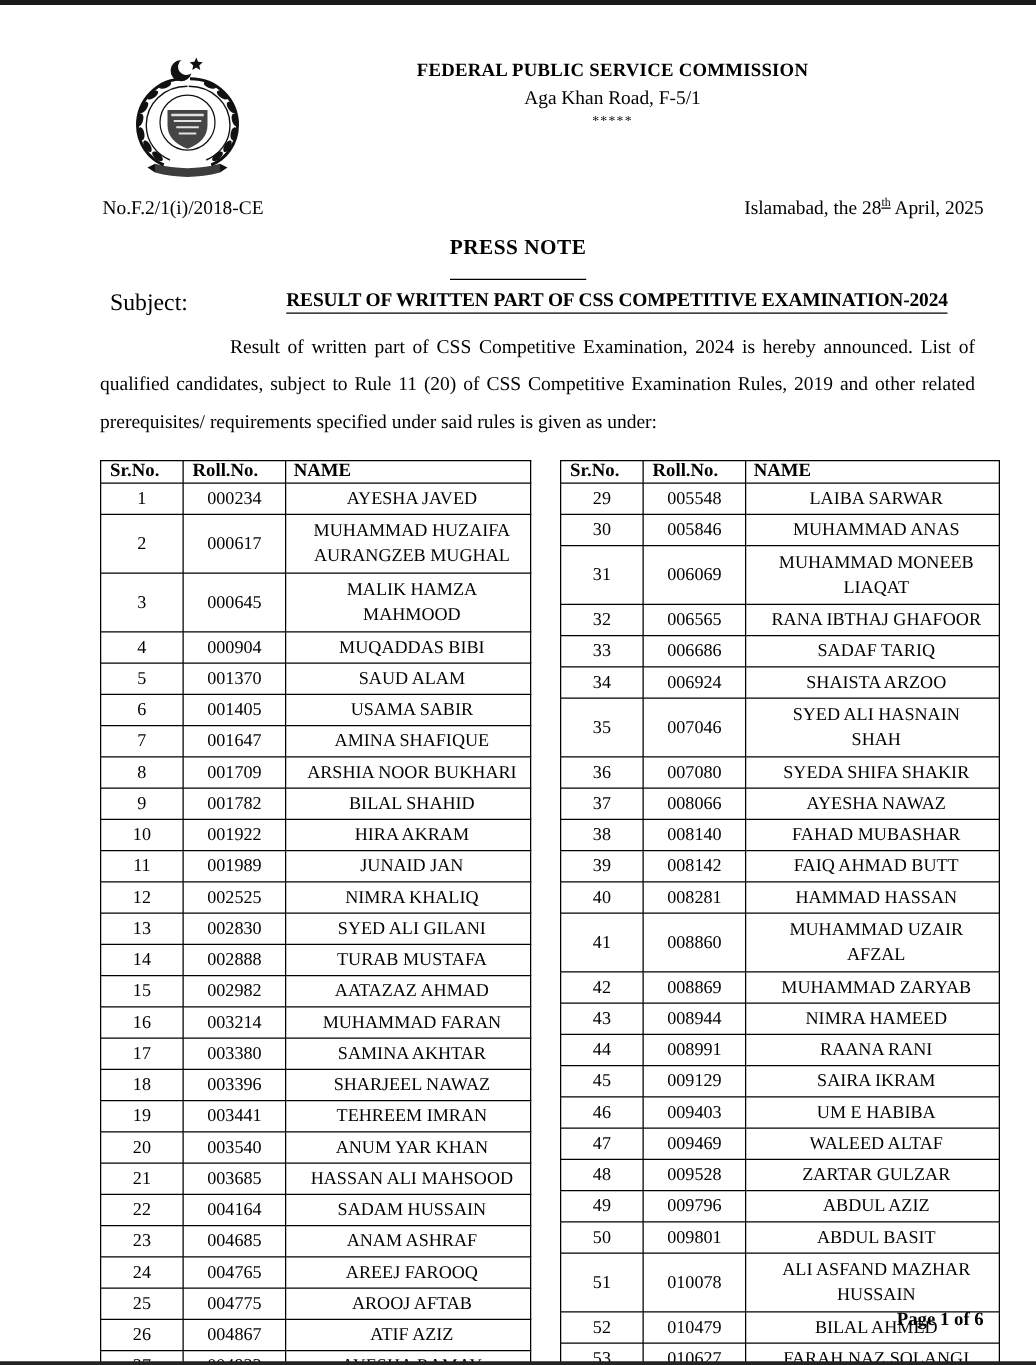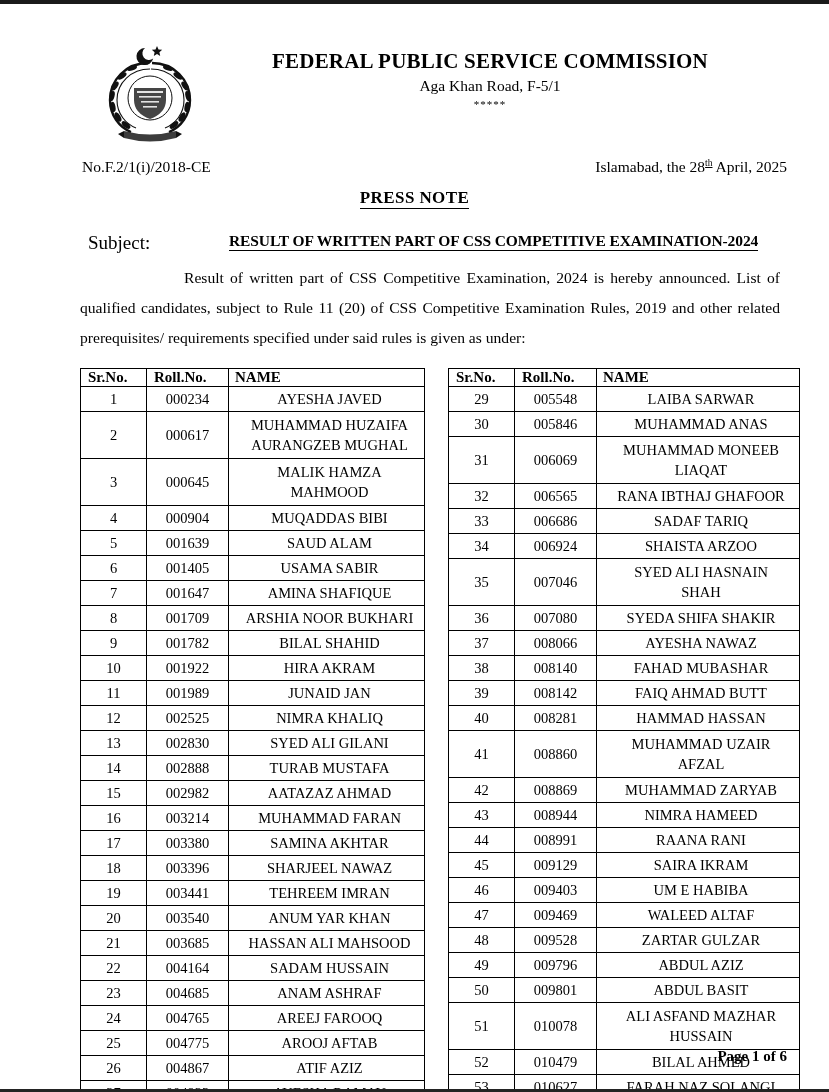--- a/index.html
+++ b/index.html
@@ -51,21 +51,21 @@
     height: 110px;
   }
   .org-block {
     position: absolute;
     left: 210px;
     top: 14px;
     width: 560px;
     text-align: center;
   }
   .org-title {
-    font-size: 21px;
+    font-size: 15px;
     font-weight: bold;
     letter-spacing: 0.2px;
     line-height: 1.25;
   }
   .org-addr {
     font-size: 15.5px;
     line-height: 1.35;
     margin-top: 2px;
   }
   .org-stars {
@@ -107,21 +107,21 @@
     top: 188px;
     left: 0;
     width: 829px;
     text-align: center;
     font-size: 17px;
     font-weight: bold;
     letter-spacing: 0.4px;
   }
   .press-note span {
     border-bottom: 1.6px solid #000;
-    padding-bottom: 1px;
+    padding-bottom: 16px;
   }
 
   
   .subject-row {
     position: absolute;
     top: 232px;
     left: 0;
     width: 829px;
     height: 24px;
   }
@@ -323,21 +323,21 @@
           </tr>
           <tr class="r1">
             <td class="c-sr">4</td>
             <td class="c-roll">000904</td>
             <td class="c-name">
               <span class="nm">MUQADDAS BIBI</span>
             </td>
           </tr>
           <tr class="r1">
             <td class="c-sr">5</td>
-            <td class="c-roll">001639</td>
+            <td class="c-roll">001370</td>
             <td class="c-name">
               <span class="nm">SAUD ALAM</span>
             </td>
           </tr>
           <tr class="r1">
             <td class="c-sr">6</td>
             <td class="c-roll">001405</td>
             <td class="c-name">
               <span class="nm">USAMA SABIR</span>
             </td>

